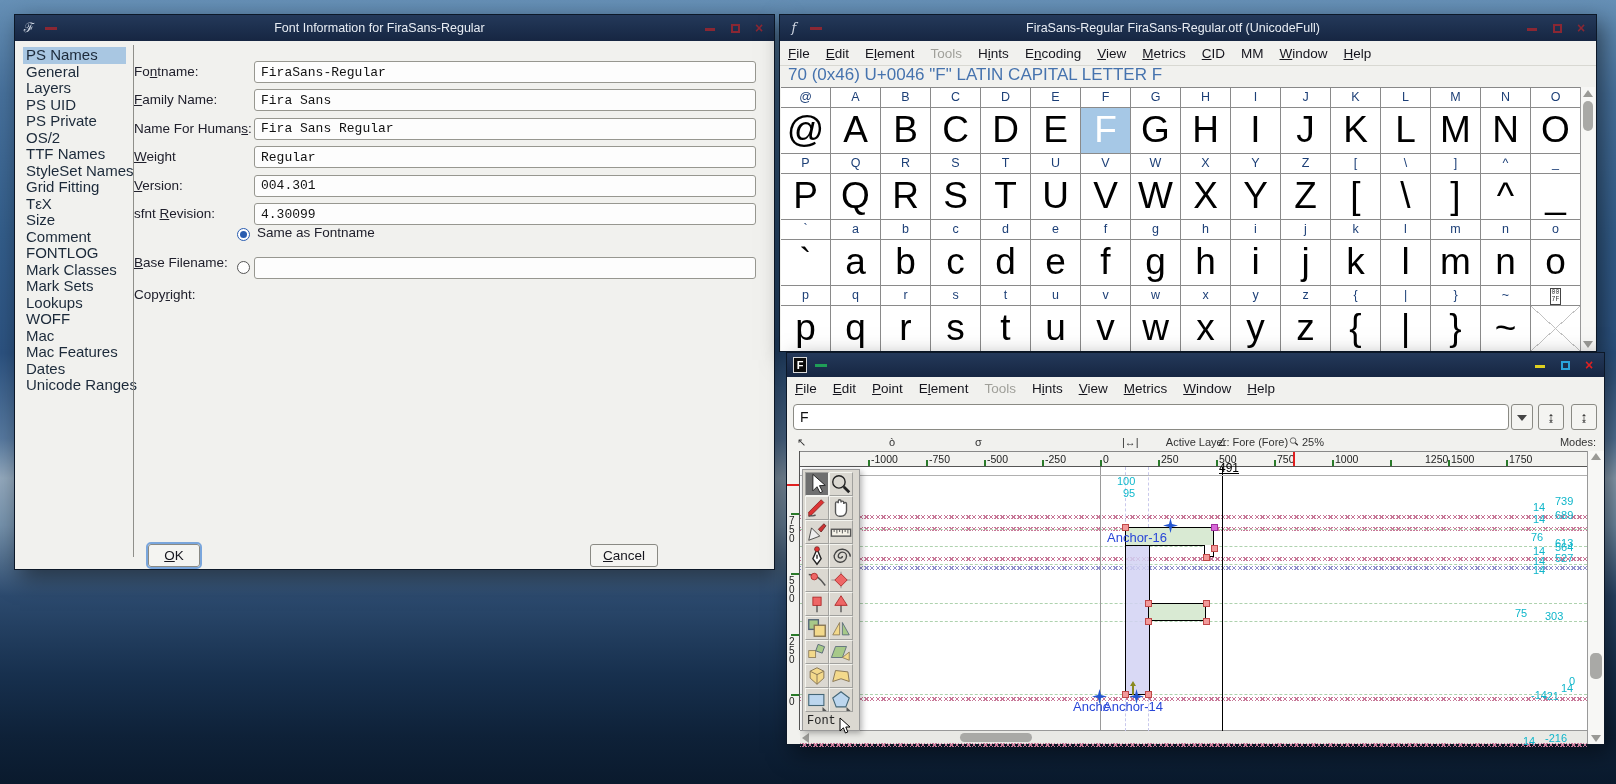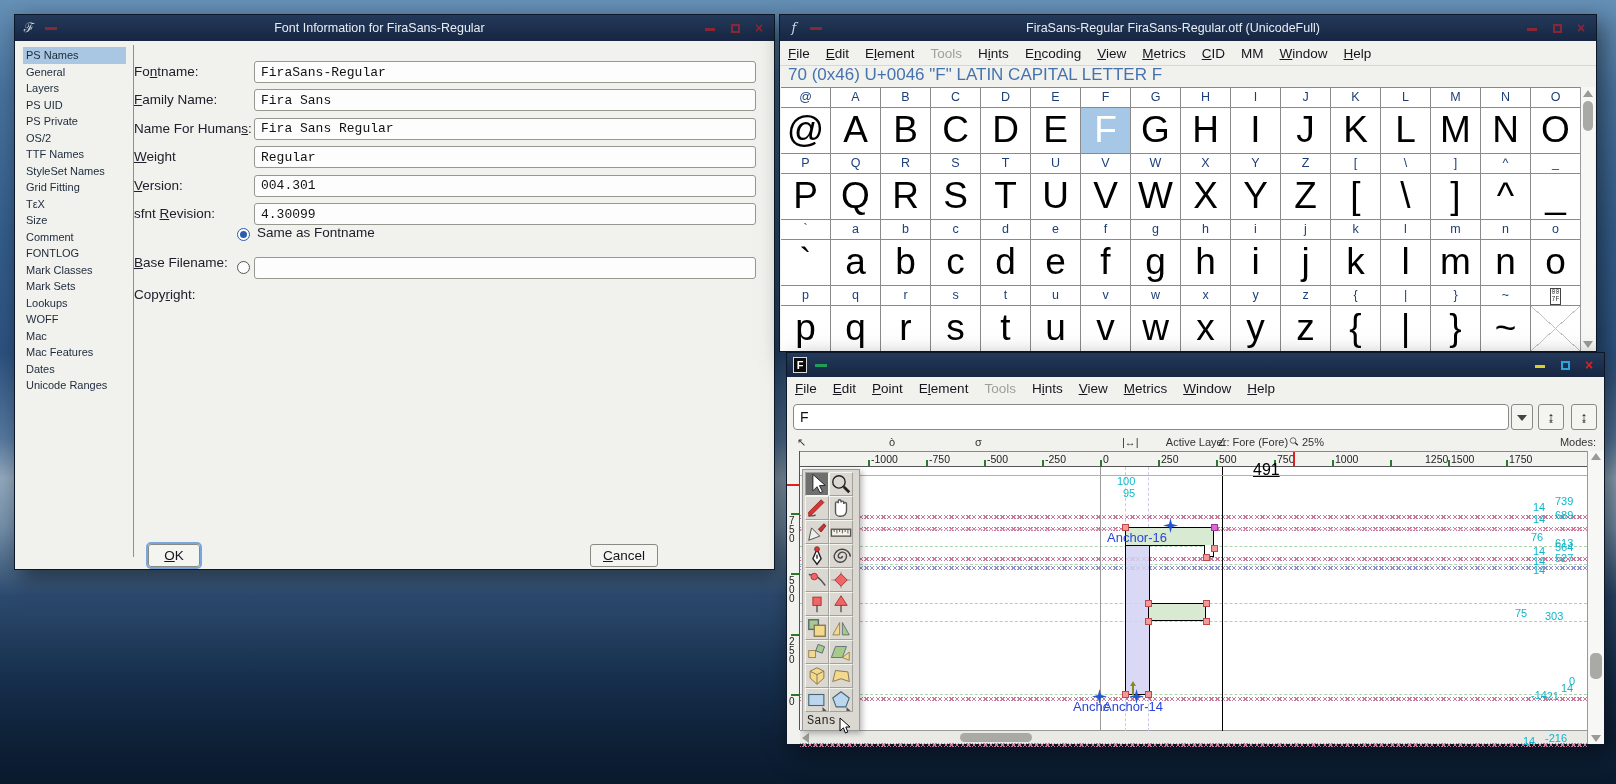--- a/index.html
+++ b/index.html
@@ -24,21 +24,21 @@
   .tb .mindash{position:absolute;left:0;top:5px;width:10px;height:3px;background:#8a2733;}
   .tb .maxsq{position:absolute;inset:1px;border:2px solid #8a2733;}
   .tb .closex{position:absolute;top:-3px;left:0;color:#8a2733;font-size:14px;font-weight:bold;line-height:16px;}
   .active .mindash{background:#ddd020;} .active .maxsq{border-color:#2aa4dc;} .active .closex{color:#e02020;}
   .menubar{position:absolute;left:0;right:0;display:flex;align-items:center;
     background:#f1f1ee;border-bottom:1px solid #d8d8d2;font-size:13.5px;color:#15151d;}
   .mitem{padding:2px 8px;cursor:default;}
   .mitem.dis{color:#a0a09a;}
   .mitem u{text-decoration:underline;}
   
-  .side-list{position:absolute;left:8px;top:32px;width:103px;font-size:11px;color:#1c2a3a;}
+  .side-list{position:absolute;left:8px;top:32px;width:103px;font-size:15px;color:#1c2a3a;}
   .side-item{padding:0 3px;line-height:16.5px;white-space:nowrap;cursor:default;}
   .side-item.sel{background:#a9c7e2;}
   .side-div{position:absolute;left:118px;top:30px;bottom:12px;width:1px;background:#8f8f8a;}
   .flabel{position:absolute;left:119px;font-size:13.5px;color:#20202c;white-space:nowrap;}
   .flabel u{text-decoration:underline;}
   .tinput{position:absolute;left:239px;width:502px;height:22px;background:#fdfdfd;
     border:1px solid #979790;border-radius:3px;font-family:"Liberation Mono",monospace;
     font-size:13px;color:#111;padding:0 6px;box-sizing:border-box;}
   .radio{position:absolute;left:222px;width:13px;height:13px;border:1px solid #555;
     border-radius:50%;background:#fff;box-sizing:border-box;}
@@ -528,21 +528,21 @@
             <path d="M8 0l1.6 6.4L16 8l-6.4 1.6L8 16 6.4 9.6 0 8l6.4-1.6z" fill="#2255d0"></path>
           </svg></div>
         <div class="anchor" style="left: 342px; top: 328px;"><svg width="8" height="14" viewBox="0 0 8 14">
             <path d="M4 0l3 5H5v9H3V5H1z" fill="#8a8a20"></path>
           </svg></div>
         <div class="blue-label" style="left: 320px; top: 177px;">Anchor-16</div>
         <div class="blue-label" style="left: 286px; top: 346px;">Anchc</div>
         <div class="blue-label" style="left: 316px; top: 346px;">Anchor-14</div>
         <div class="cyan" style="left: 330px; top: 122px; color: rgb(16, 184, 204);">100</div>
         <div class="cyan" style="left: 336px; top: 134px; color: rgb(16, 184, 204);">95</div>
-        <div class="" style="position: absolute; left: 466px; top: 108px; font-size: 16px; color: rgb(0, 0, 0); z-index: 4; text-decoration: underline;">491</div>
+        <div class="" style="position: absolute; left: 432px; top: 108px; font-size: 12px; color: rgb(0, 0, 0); z-index: 4; text-decoration: underline;">491</div>
         <div class="cyan" style="left: 746px; top: 148px;">14</div>
         <div class="cyan" style="left: 768px; top: 142px;">739</div>
         <div class="cyan" style="left: 746px; top: 160px;">14</div>
         <div class="cyan" style="left: 768px; top: 156px;">689</div>
         <div class="cyan" style="left: 744px; top: 178px;">76</div>
         <div class="cyan" style="left: 768px; top: 184px;">613</div>
         <div class="cyan" style="left: 746px; top: 192px;">14</div>
         <div class="cyan" style="left: 768px; top: 188px;">564</div>
         <div class="cyan" style="left: 746px; top: 202px;">14</div>
         <div class="cyan" style="left: 768px; top: 199px;">527</div>
@@ -610,21 +610,21 @@
             <path d="M8 2l5 2.5v5L8 14 3 9.5v-5z" fill="#f3d98b" stroke="#875" stroke-width=".7"></path>
             <path d="M3 4.5l5 2.5 5-2.5M8 7v7" fill="none" stroke="#875" stroke-width=".7"></path>
           </svg></span><span class="tool"><svg viewBox="0 0 16 16">
             <path d="M2 12l2-8 9 1 1 7-6-2z" fill="#f3d98b" stroke="#875" stroke-width=".7"></path>
           </svg></span><span class="tool"><svg viewBox="0 0 16 16">
             <rect x="2" y="4" width="11" height="8" fill="#bcd6ee" stroke="#467" stroke-width=".8"></rect>
             <path d="M12 13l3 3H12z" fill="#555"></path>
           </svg></span><span class="tool"><svg viewBox="0 0 16 16">
             <path d="M8 2l6 4.5L11.5 13h-7L2 6.5z" fill="#bcd6ee" stroke="#467" stroke-width=".8"></path>
             <path d="M12 13l3 3H12z" fill="#555"></path>
-          </svg></span><div class="msel">Sans</div></div>
+          </svg></span><div class="msel">Font</div></div>
 
     <div class="gv-hscroll">
       <span style="position:absolute;left:2px;top:2px;width:0;height:0;border-top:5px solid transparent;border-bottom:5px solid transparent;border-right:7px solid #9a9a96;"></span>
       <div class="thumb" style="left:160px;width:72px;top:2px;bottom:2px;border-radius:5px;"></div>
     </div>
     <div class="gv-vscroll">
       <span class="tri up" style="top:2px;left:3px;"></span>
       <div class="thumb" style="top:202px;height:26px;"></div>
       <span class="tri down" style="bottom:2px;left:3px;"></span>
     </div>

